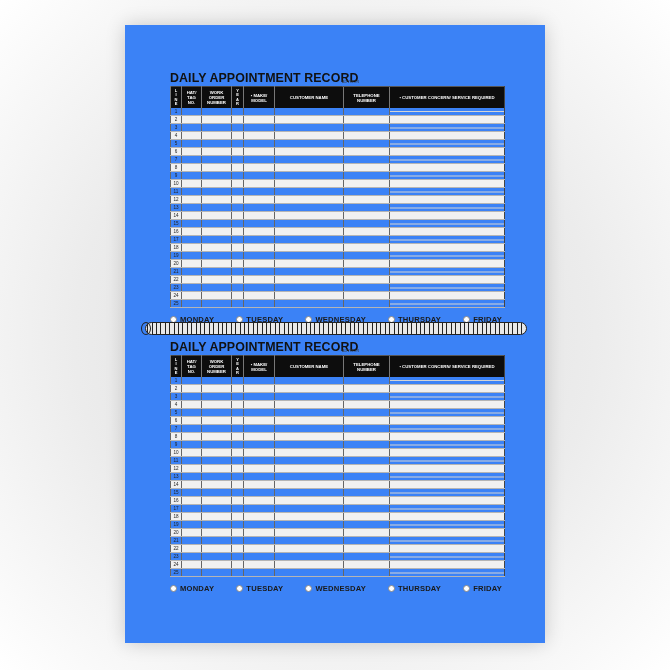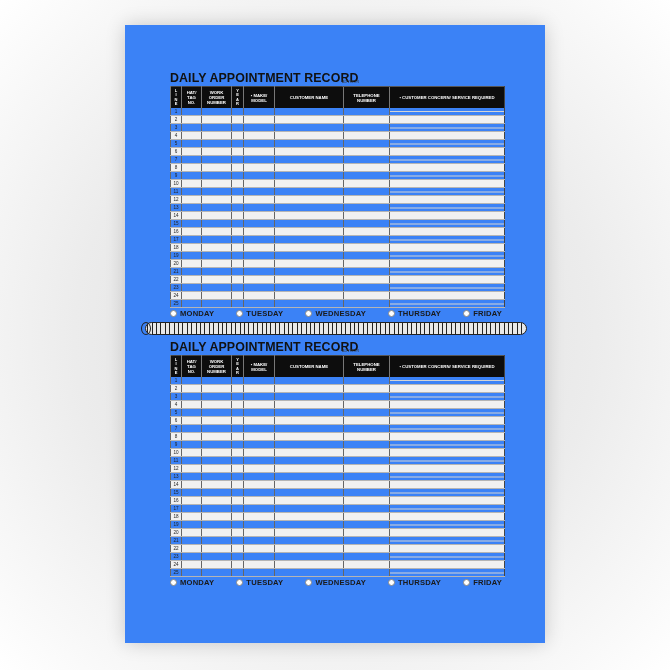--- a/index.html
+++ b/index.html
@@ -45,21 +45,21 @@
     border-bottom:1px solid #b5b5b5; font-size:4.6px; color:#222;
     text-align:center; line-height:7px;
   }
   table.grid tr.shade td { background:#f1f1f1; }
   table.grid td.concern {
     background-image: linear-gradient(to bottom, transparent 3px, #d4d4d4 3px, #d4d4d4 4px, transparent 4px);
   }
 
   .days {
     display:flex; justify-content:space-between; align-items:center;
-    margin-top:0; height:10px; padding-right:2px;
+    margin-top:6px; height:10px; padding-right:2px;
   }
   .day { display:flex; align-items:center; gap:3px; }
   .radio {
     width:7px; height:7px; border-radius:50%;
     border:1px solid #888; background:#fff; box-sizing:border-box;
   }
   .day-label { font-weight:bold; font-size:7.6px; color:#1a1a1a; letter-spacing:0.2px; }
 
   .spiral {
     position:absolute; left:20px; top:297px; width:382px; height:13px;

